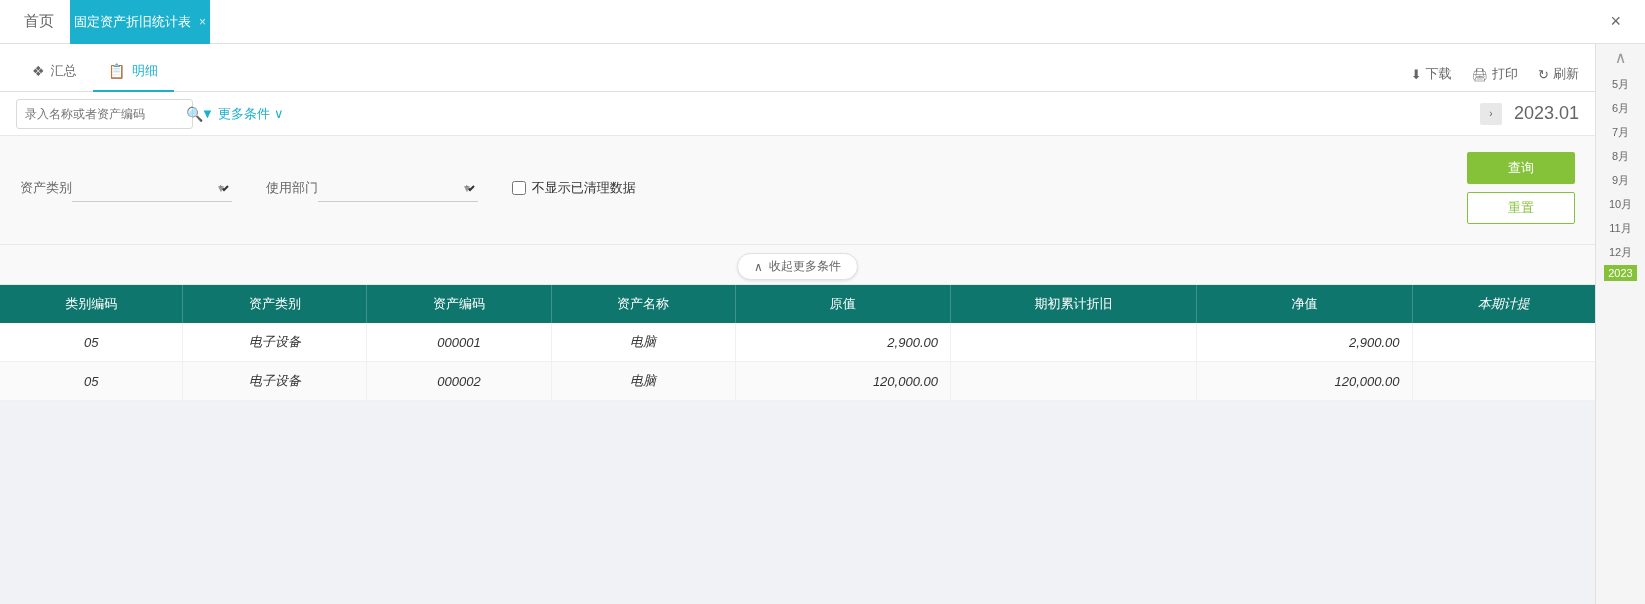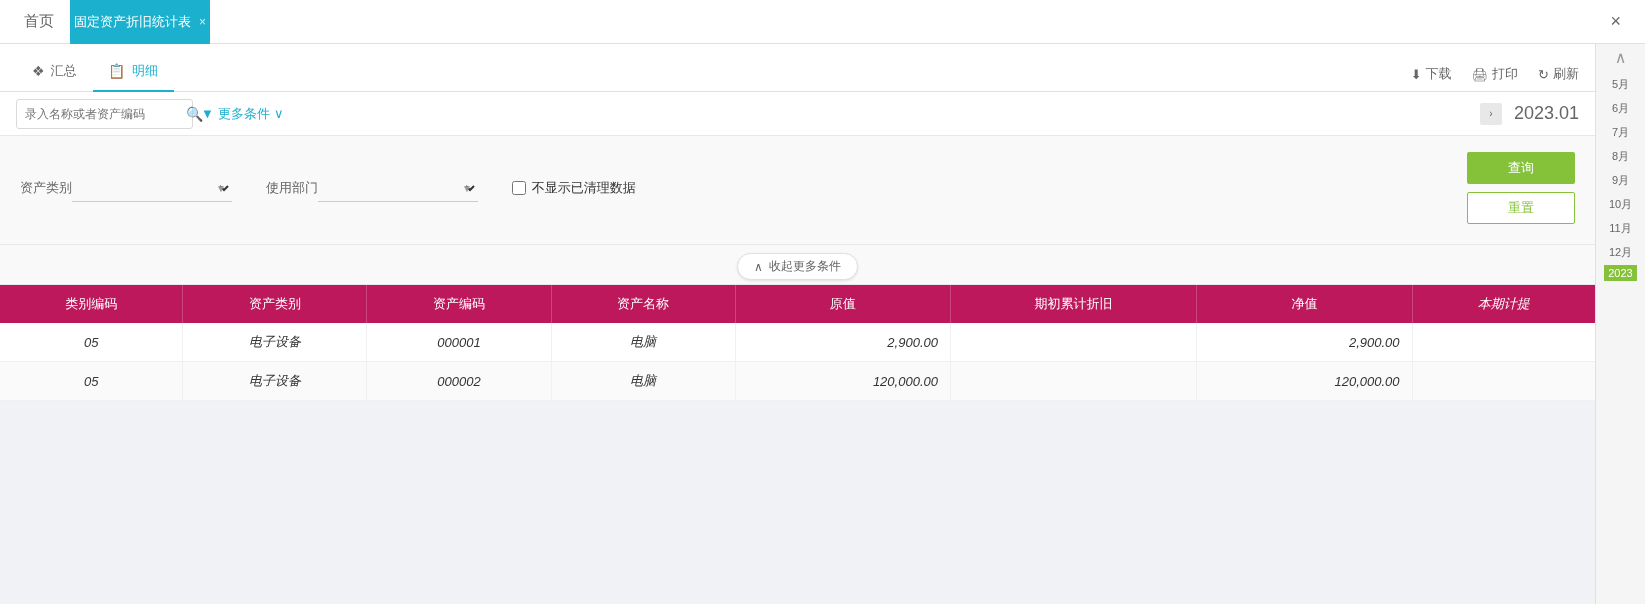--- a/index.html
+++ b/index.html
@@ -263,21 +263,21 @@
     
     .data-table-wrap {
       flex: 1;
       overflow: auto;
     }
     .data-table {
       width: 100%;
       border-collapse: collapse;
     }
     .data-table thead tr {
-      background: #be185d;
+      background: #0f766e;
       color: #fff;
       margin-left: 16px;
     }
     .data-table thead th {
       padding: 10px 12px;
       font-size: 13px;
       font-weight: normal;
       text-align: center;
       border-right: 1px solid rgba(255,255,255,0.2);
       white-space: nowrap;

